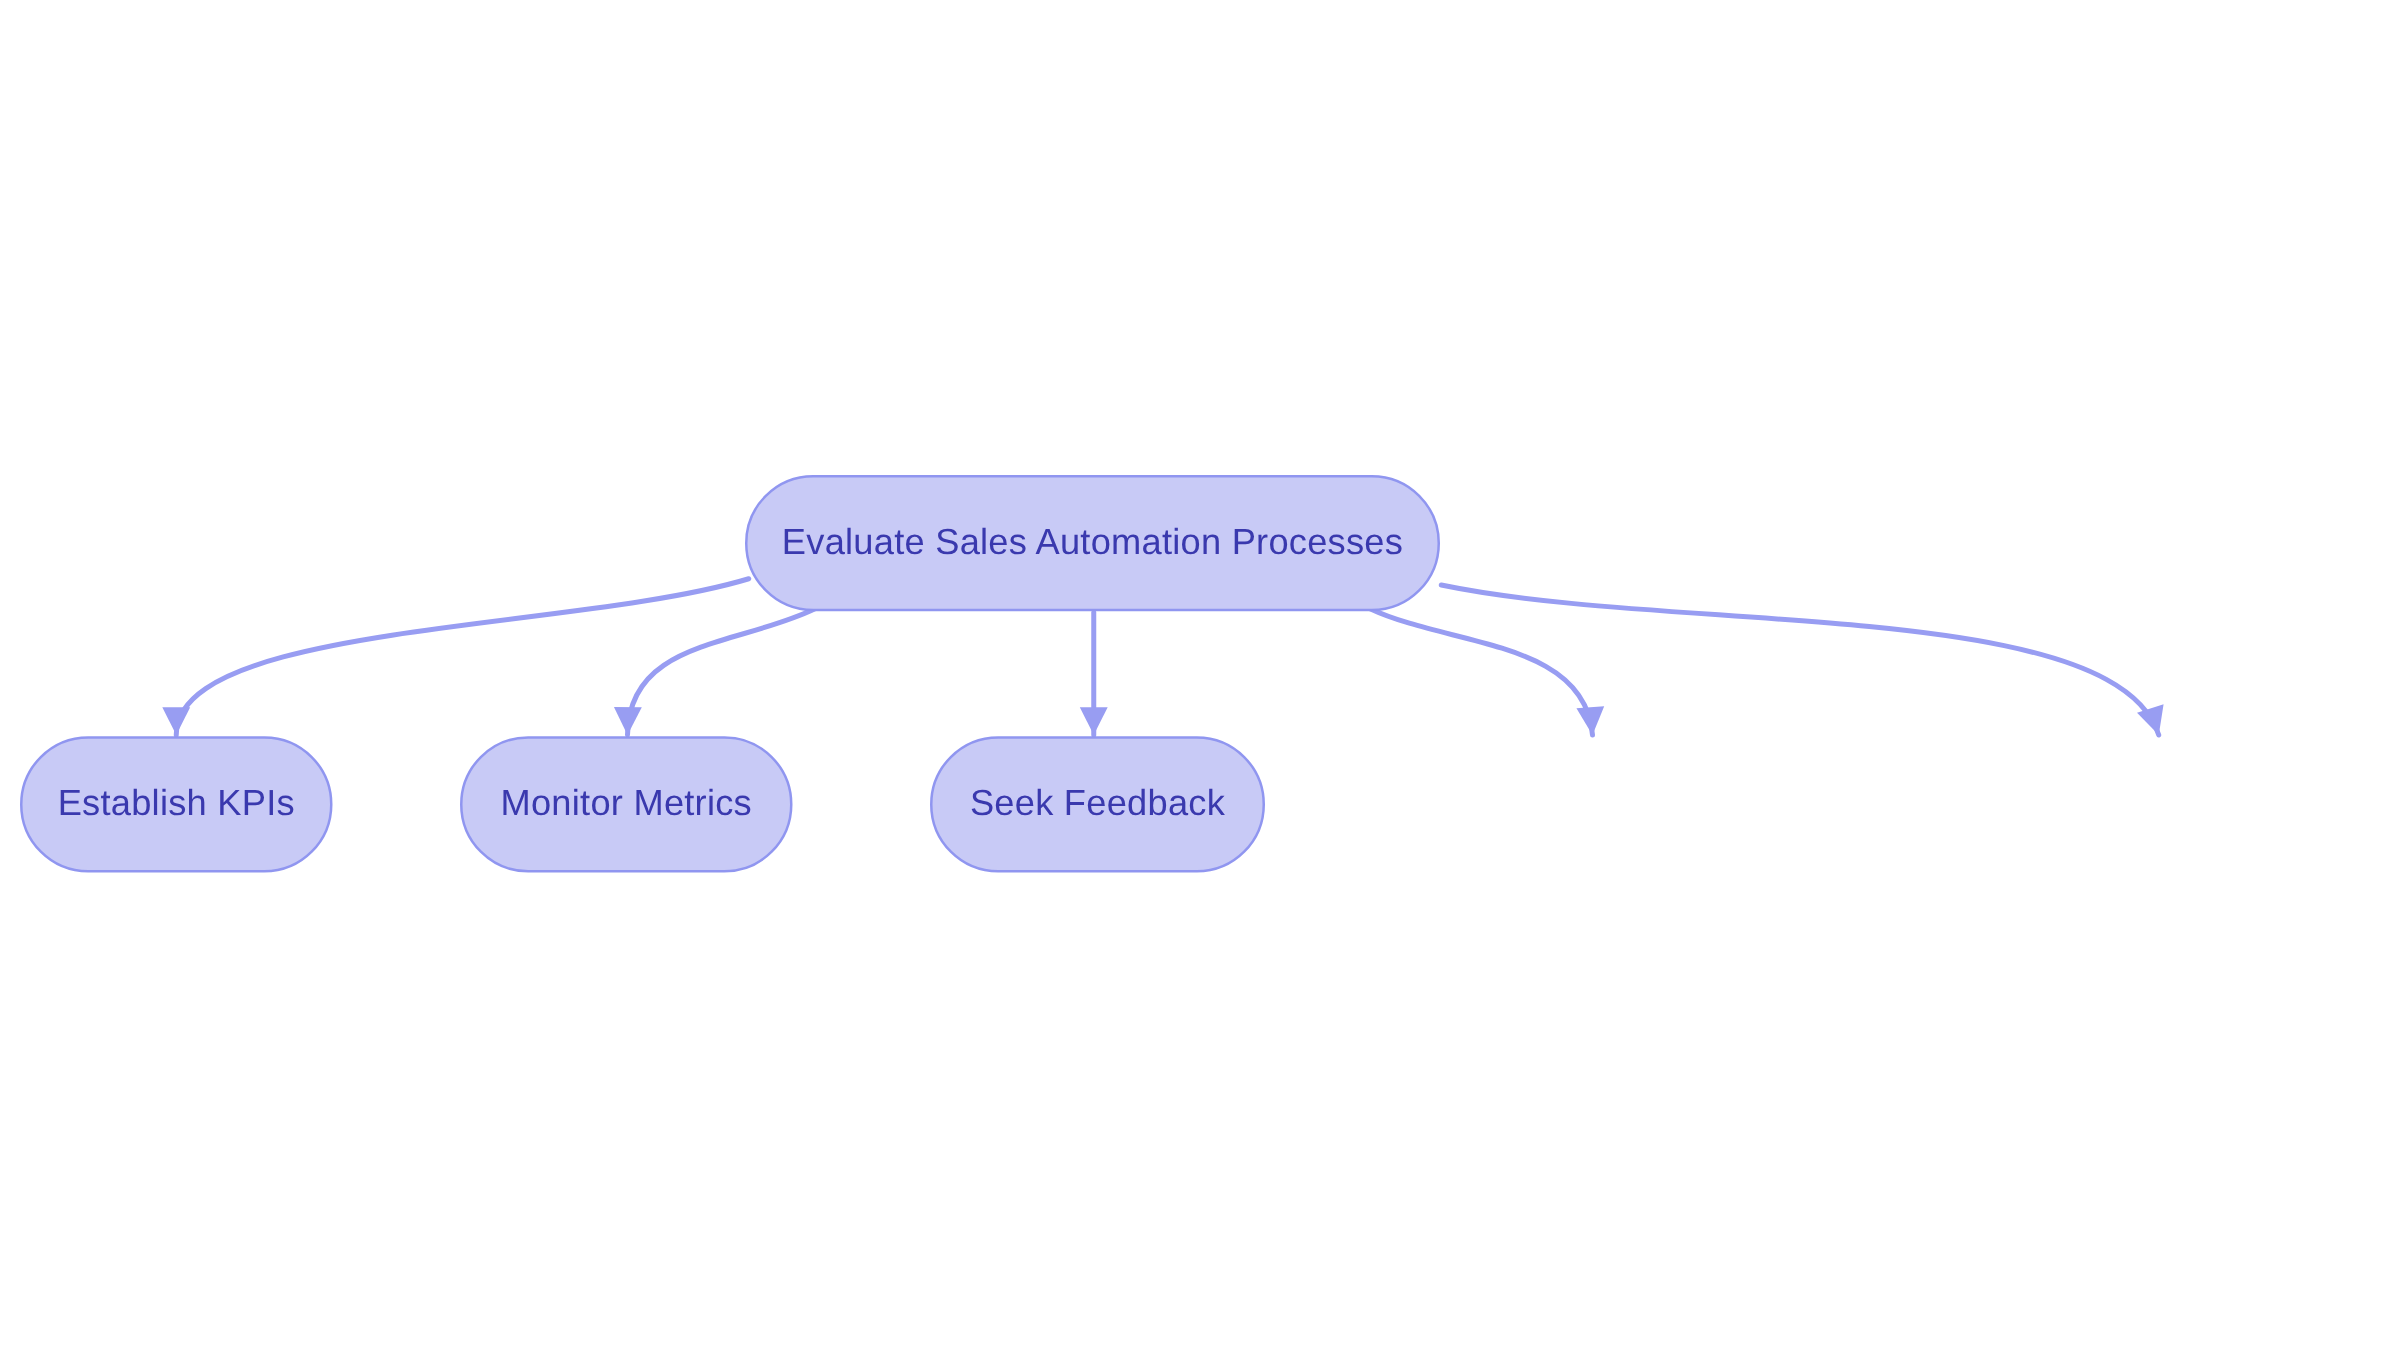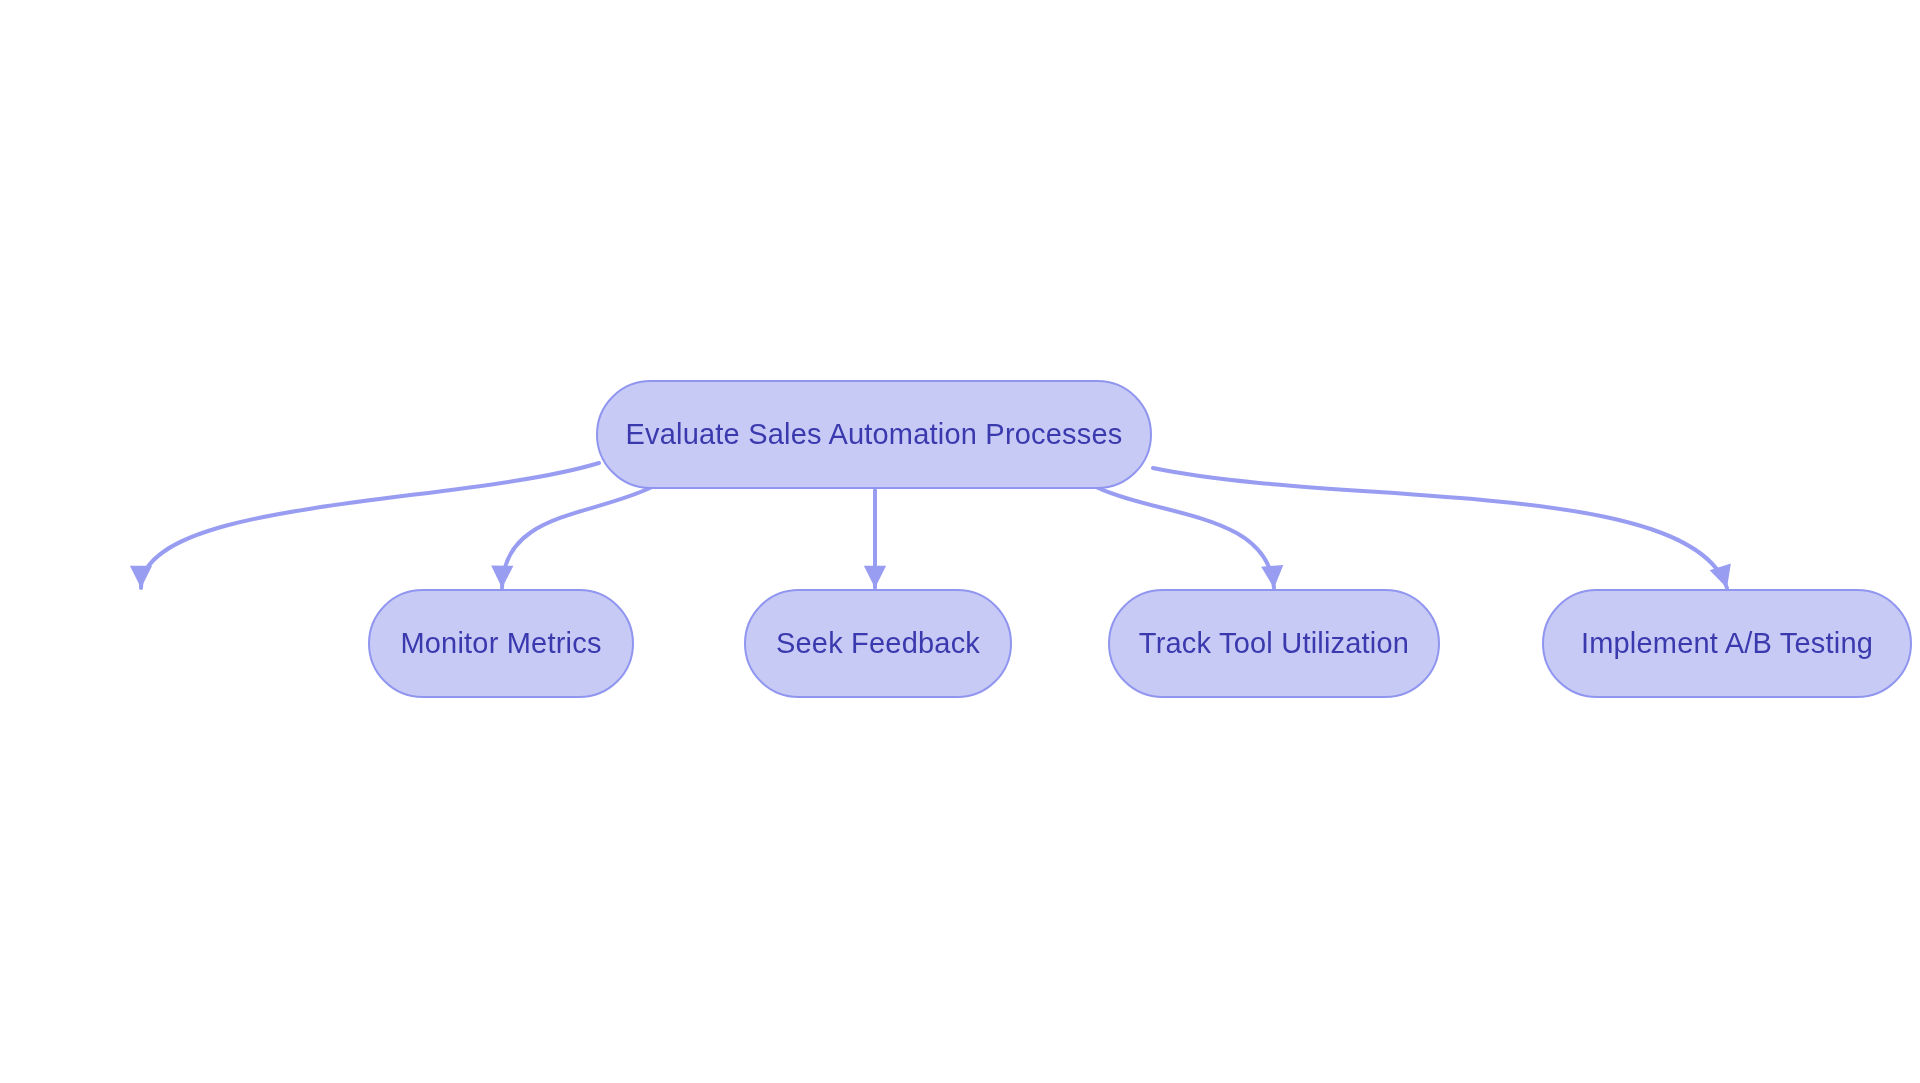--- a/index.html
+++ b/index.html
@@ -63,30 +63,27 @@
     <path class="edge" d="M 652 487 C 590 517, 503 512, 502 588" marker-end="url(#arrowhead)"></path>
     <path class="edge" d="M 875 490 L 875 588" marker-end="url(#arrowhead)"></path>
     <path class="edge" d="M 1096 487 C 1160 517, 1268 512, 1274 588" marker-end="url(#arrowhead)"></path>
     <path class="edge" d="M 1153 468 C 1340 507, 1692 478, 1727 588" marker-end="url(#arrowhead)"></path>
   </svg>
 
   <div class="node" id="node-root">
     <span>Evaluate Sales Automation Processes</span>
   </div>
 
+  <div class="node" id="node-c0">
+    <span>Establish KPIs</span>
+  </div>
 
   <div class="node" id="node-c2">
     <span>Seek Feedback</span>
   </div>
 
   <div class="node" id="node-c1">
     <span>Monitor Metrics</span>
   </div>
 
-  <div class="node" id="node-c3">
-    <span>Track Tool Utilization</span>
-  </div>
 
-  <div class="node" id="node-c4">
-    <span>Implement A/B Testing</span>
-  </div>
 
 </div>
 
 </body></html>

